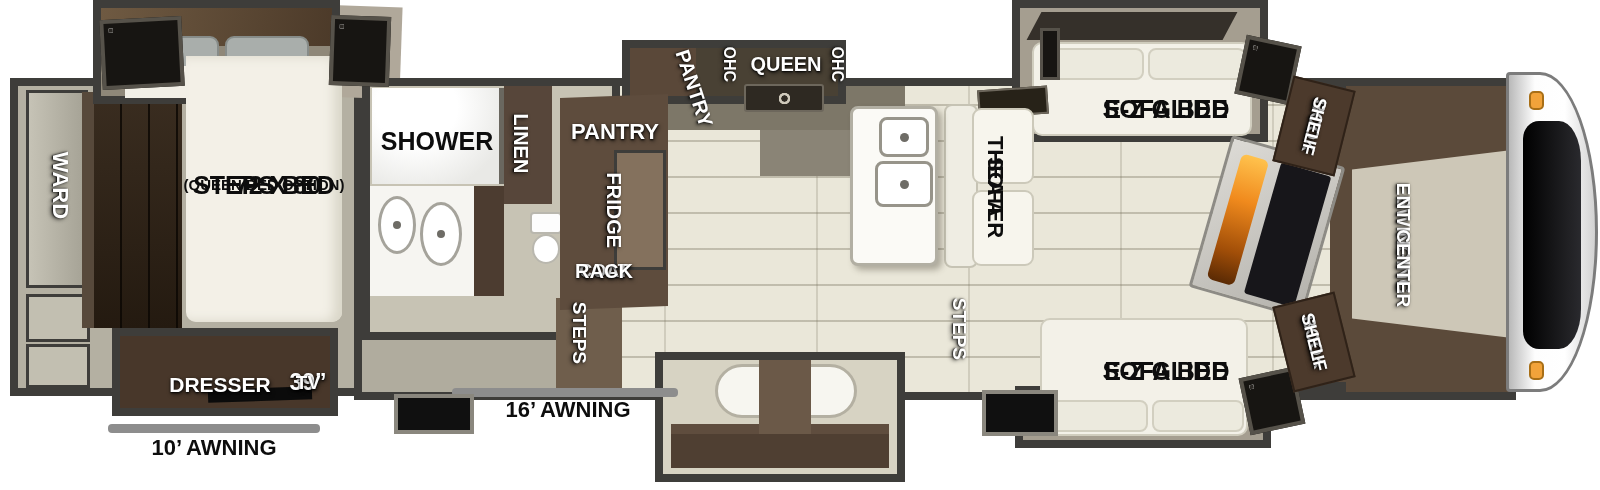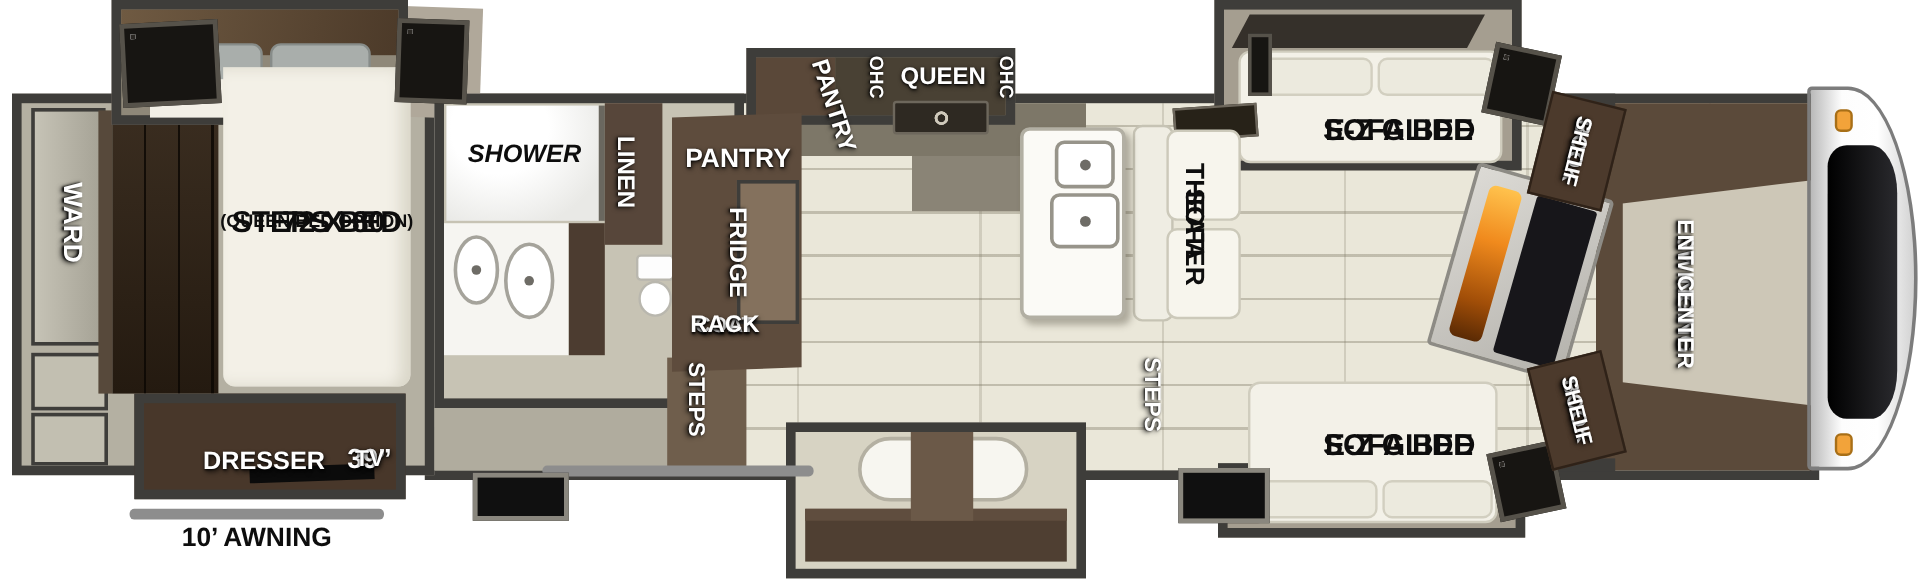--- a/index.html
+++ b/index.html
@@ -196,21 +196,21 @@
           <b></b>
         </div>
       <div class="basin" style="left:50px;top:16px;width:42px;height:64px;">
           <b></b>
         </div>
     </div>
     <div class="vanity-side"></div>
     <div class="toilet"></div>
     <div class="toilet-bowl"></div>
   </div>
-  <div class="lbl lbl-b" style="left:372px;top:116px;width:130px;height:26px;font-size:21px;font-style:italic;">
+  <div class="lbl lbl-b" style="left:372px;top:128px;width:130px;height:26px;font-size:25px;">
     <span>SHOWER</span>
     </div>
   <div class="lbl lbl-w" style="left:496px;top:88px;width:50px;height:110px;font-size:20px;">
     <span class="rot90">LINEN</span>
     </div>
 
   <div class="counter1"></div>
   <div class="counter2"></div>
   <div class="pantry-cab"></div>
   <div class="fridge-box"></div>
@@ -264,20 +264,23 @@
       </div>
   </div>
 
   <div class="dinette-slide wallbox">
     <div class="bench"></div>
     <div class="table"></div>
     <div class="pedestal"></div>
   </div>
 
   <div class="awnbar" style="left:452px;top:388px;width:226px;"></div>
+  <div class="lbl lbl-b" style="left:478px;top:396px;width:180px;height:28px;font-size:22px;">
+    <span>16’ AWNING</span>
+    </div>
   <div class="entry-step" style="left:394px;top:394px;width:80px;height:40px;"></div>
 
   <div class="skylight"></div>
   <div class="tsofa">
     <div class="tsofa-back"></div>
     <div class="tscush" style="top:10px;"></div>
     <div class="tscush" style="top:92px;"></div>
   </div>
   <div class="lbl lbl-b" style="left:952px;top:106px;width:86px;height:162px;">
     <span class="vblock rot90" style="line-height:1.1;">

